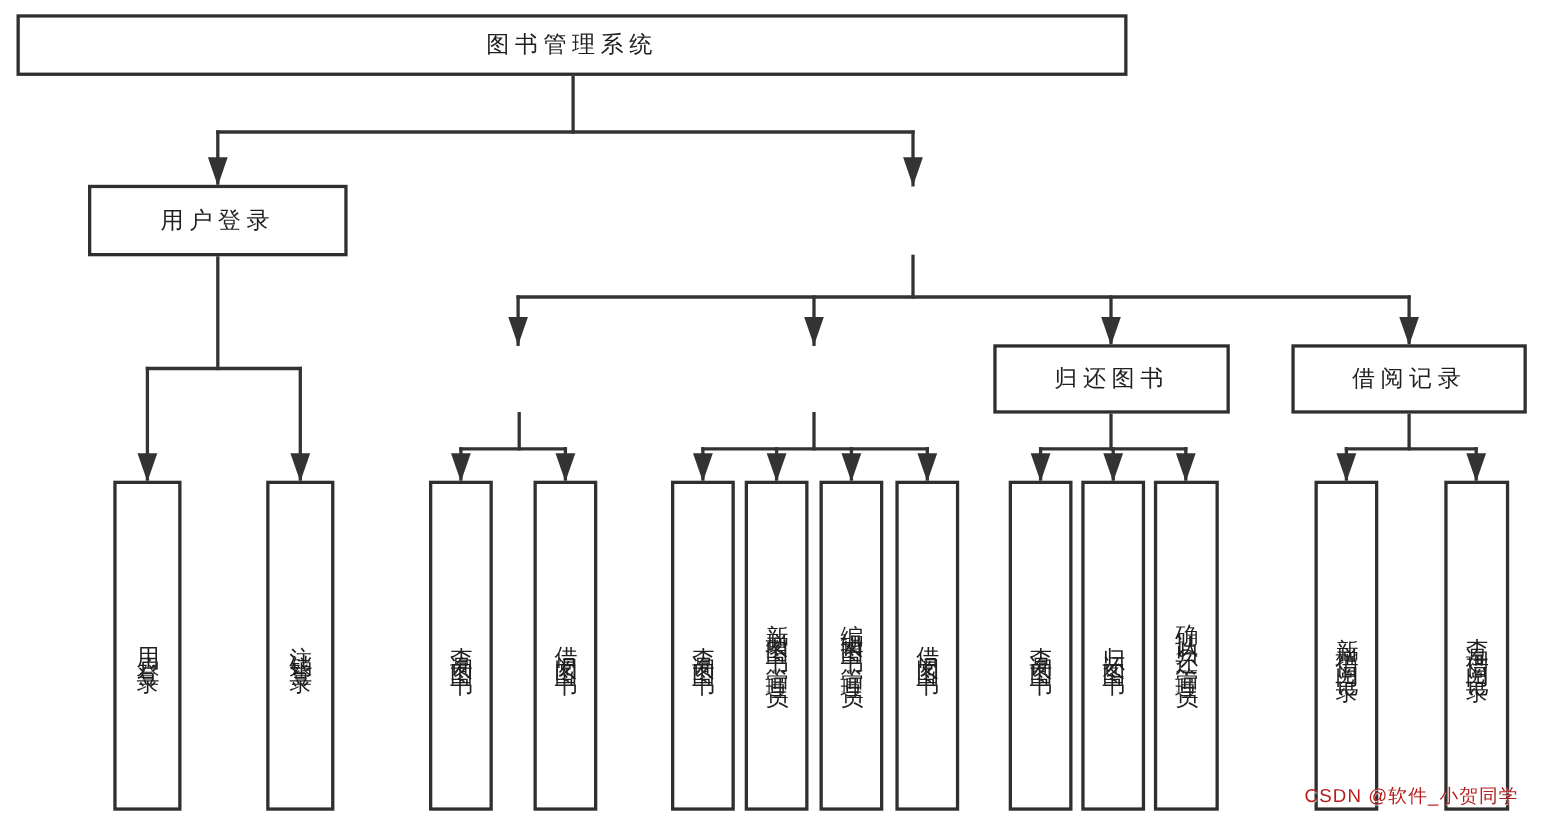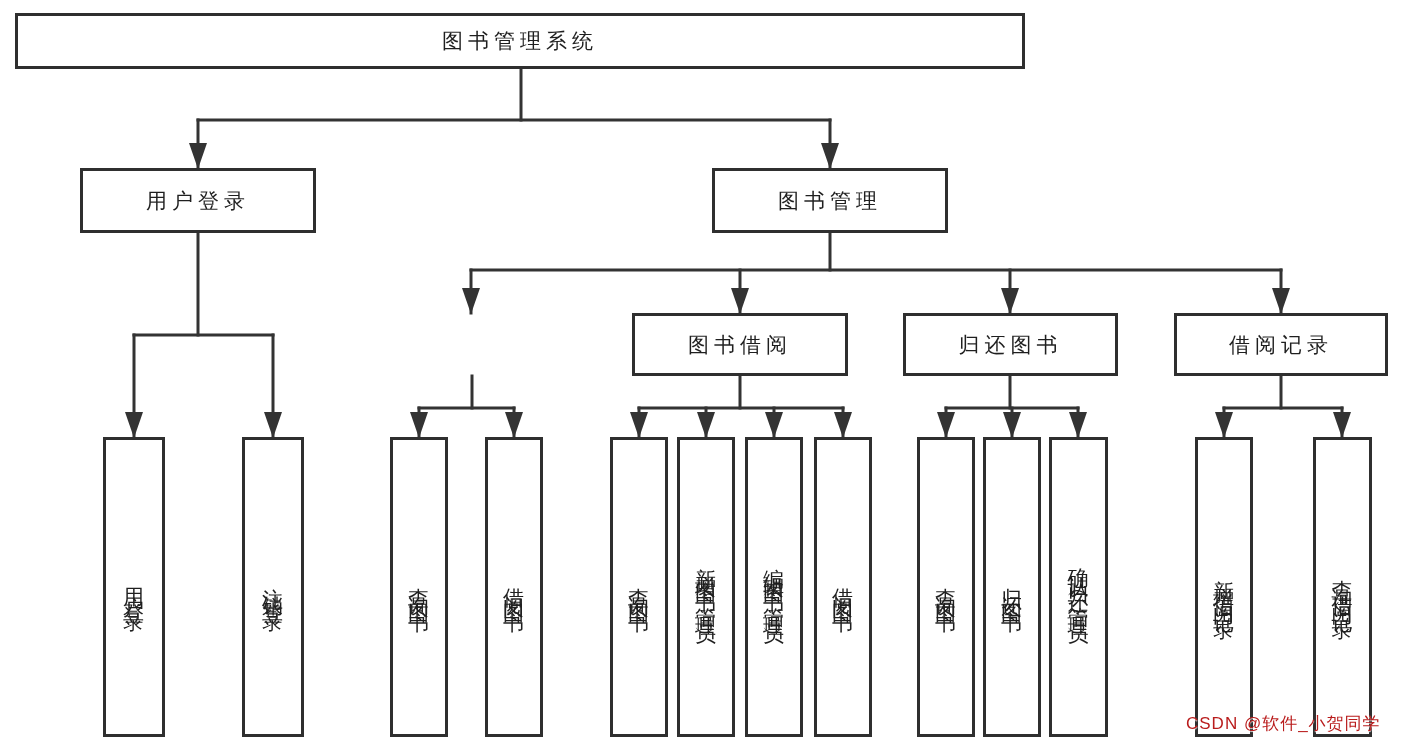--- a/index.html
+++ b/index.html
@@ -97,23 +97,21 @@
       <path d="M1281 376 V408"></path>
       <path d="M1224 408 H1342"></path>
       <path d="M1224 408 V437" marker-end="url(#arrow)"></path>
       <path d="M1342 408 V437" marker-end="url(#arrow)"></path>
     </g>
   </svg>
 
   <div class="node" style="left:15px;top:13px;width:1010px;height:56px">图书管理系统</div>
 
   <div class="node" style="left:80px;top:168px;width:236px;height:65px">用户登录</div>
-  <div class="node" style="left:712px;top:168px;width:236px;height:65px">图书管理</div>
 
-  <div class="node" style="left:632px;top:313px;width:216px;height:63px">图书借阅</div>
   <div class="node" style="left:903px;top:313px;width:215px;height:63px">归还图书</div>
   <div class="node" style="left:1174px;top:313px;width:214px;height:63px">借阅记录</div>
 
   <div class="node leaf" style="left:103px;top:437px;width:62px;height:300px">
     <span class="vtext">用户登录</span>
   </div>
   <div class="node leaf" style="left:242px;top:437px;width:62px;height:300px">
     <span class="vtext">注销登录</span>
   </div>
 

